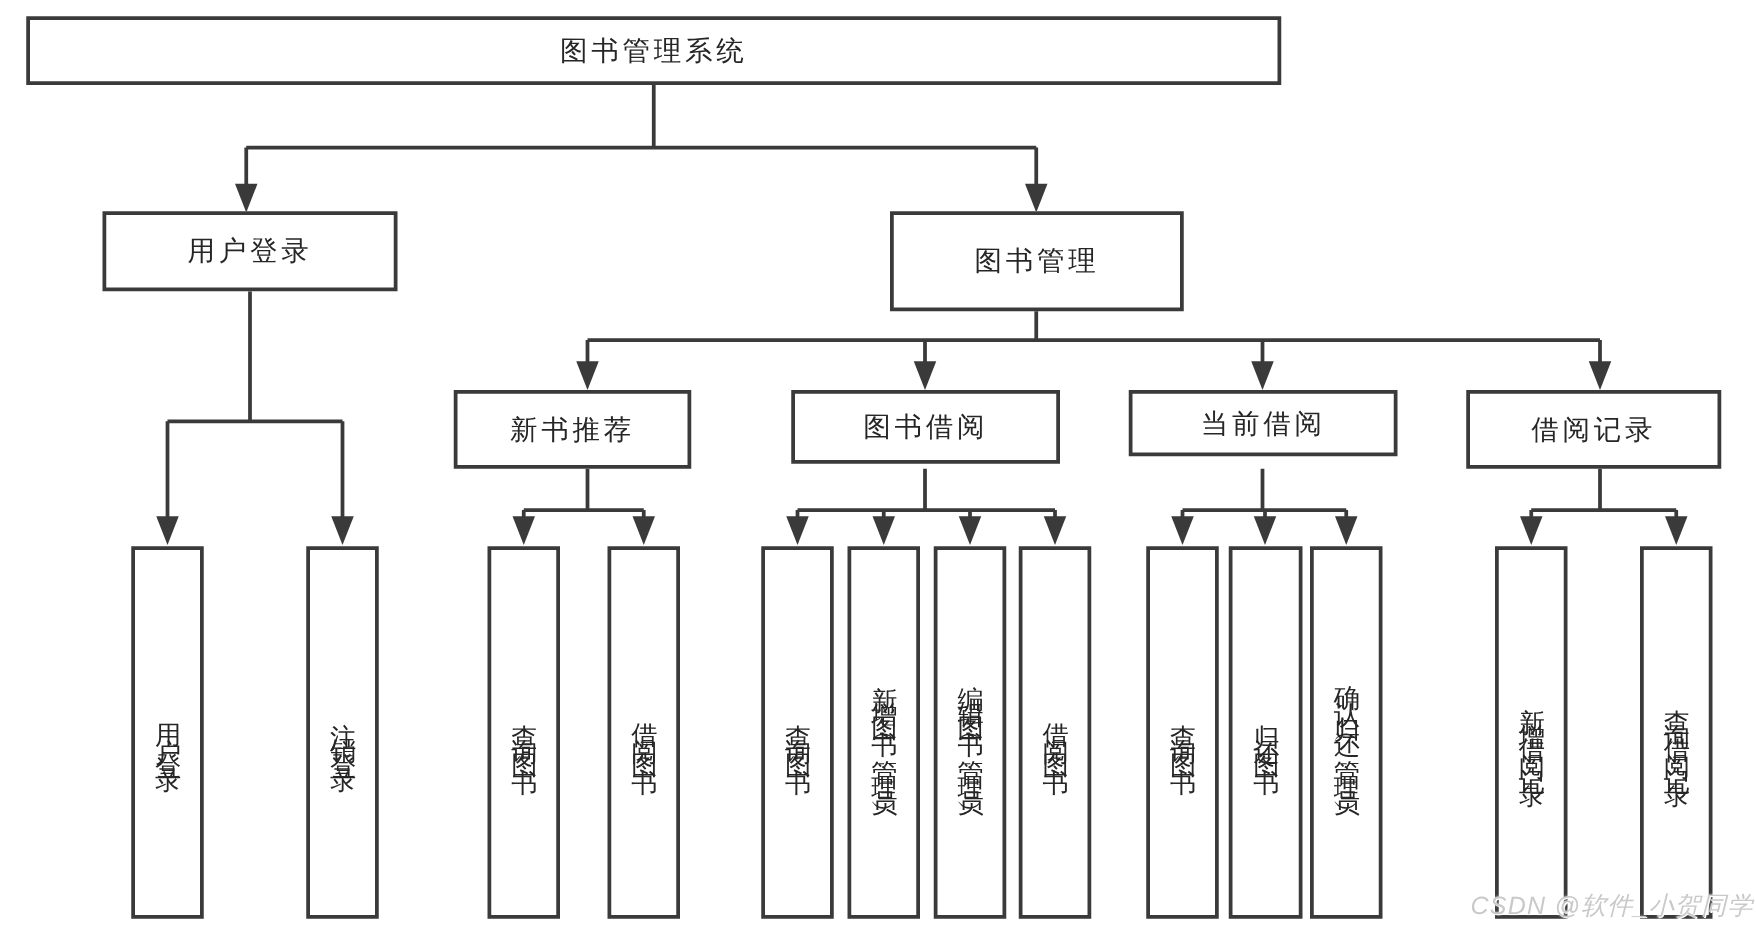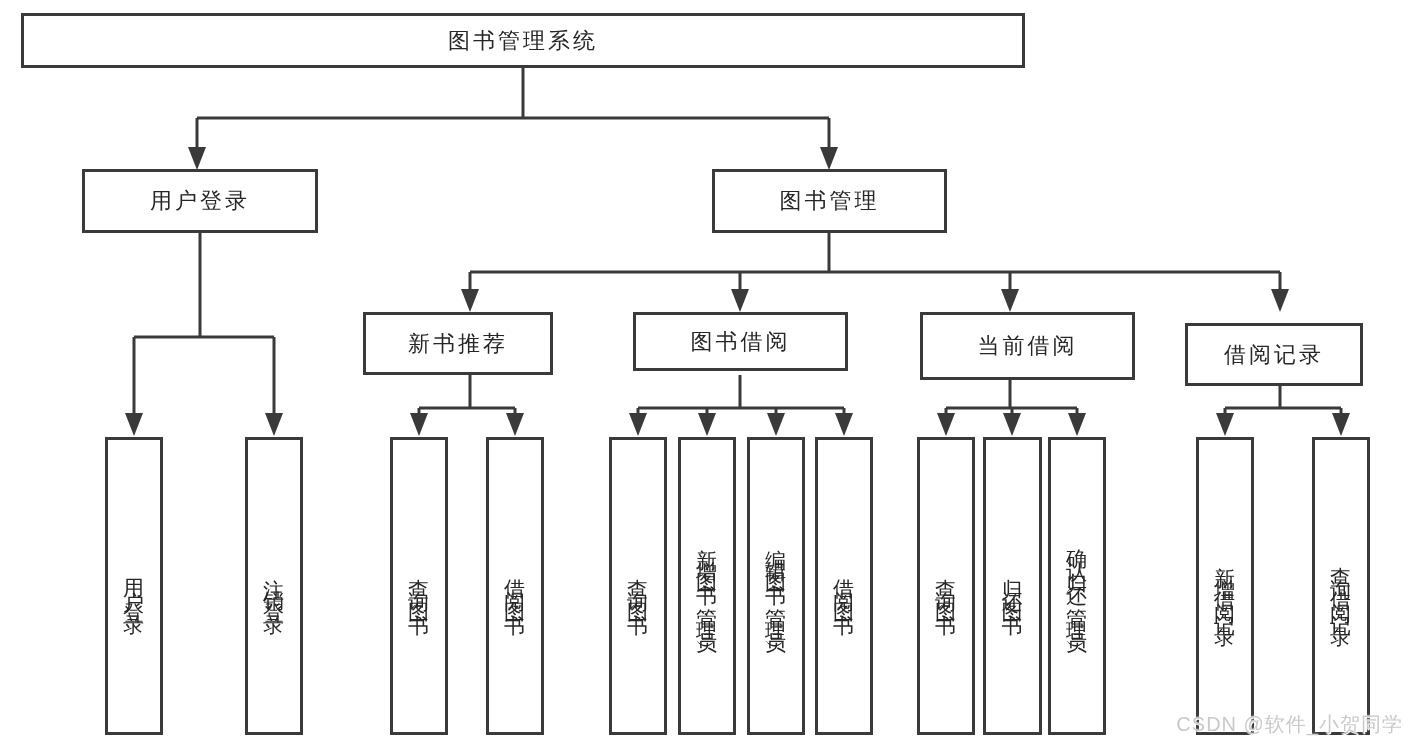--- a/index.html
+++ b/index.html
@@ -42,20 +42,21 @@
   .watermark {
     position: absolute;
     top: 711px;
     right: 2px;
     font-size: 20px;
     letter-spacing: 1px;
     color: #c9c9c9;
     text-shadow: 0 0 2px #ffffff, 1px 1px 0 #ffffff;
     z-index: 5;
     white-space: nowrap;
+    font-style: italic;
   }
 </style>
 </head>
 <body>
 
 <div class="canvas">
 
   <svg class="connectors" width="1405" height="747" viewBox="0 0 1405 747">
     <g stroke="#3a3a3a" stroke-width="3" fill="none">
 
@@ -96,34 +97,34 @@
     </g>
   </svg>
 
   <div class="box" style="left:21px; top:13px; width:1004px; height:55px;">
     <span class="h-label">图书管理系统</span>
   </div>
 
   <div class="box" style="left:82px; top:169px; width:236px; height:64px;">
     <span class="h-label">用户登录</span>
   </div>
-  <div class="box" style="left:712px; top:169px; width:235px; height:64px;">
+  <div class="box" style="left:712px; top:169px; width:235px; height:80px;">
     <span class="h-label">图书管理</span>
   </div>
 
   <div class="box" style="left:363px; top:312px; width:190px; height:63px;">
     <span class="h-label">新书推荐</span>
   </div>
   <div class="box" style="left:633px; top:312px; width:215px; height:59px;">
     <span class="h-label">图书借阅</span>
   </div>
-  <div class="box" style="left:903px; top:312px; width:215px; height:68px;margin-left:17px;">
+  <div class="box" style="left:903px; top:312px; width:215px; height:53px;">
     <span class="h-label">当前借阅</span>
   </div>
-  <div class="box" style="left:1173px; top:323px; width:178px; height:63px;margin-left:12px;">
+  <div class="box" style="left:1173px; top:312px; width:204px; height:63px;">
     <span class="h-label">借阅记录</span>
   </div>
 
   <div class="box" style="left:105px; top:437px; width:58px; height:298px;">
     <span class="v-label">用户登录</span>
   </div>
   <div class="box" style="left:245px; top:437px; width:58px; height:298px;">
     <span class="v-label">注销登录</span>
   </div>
 

